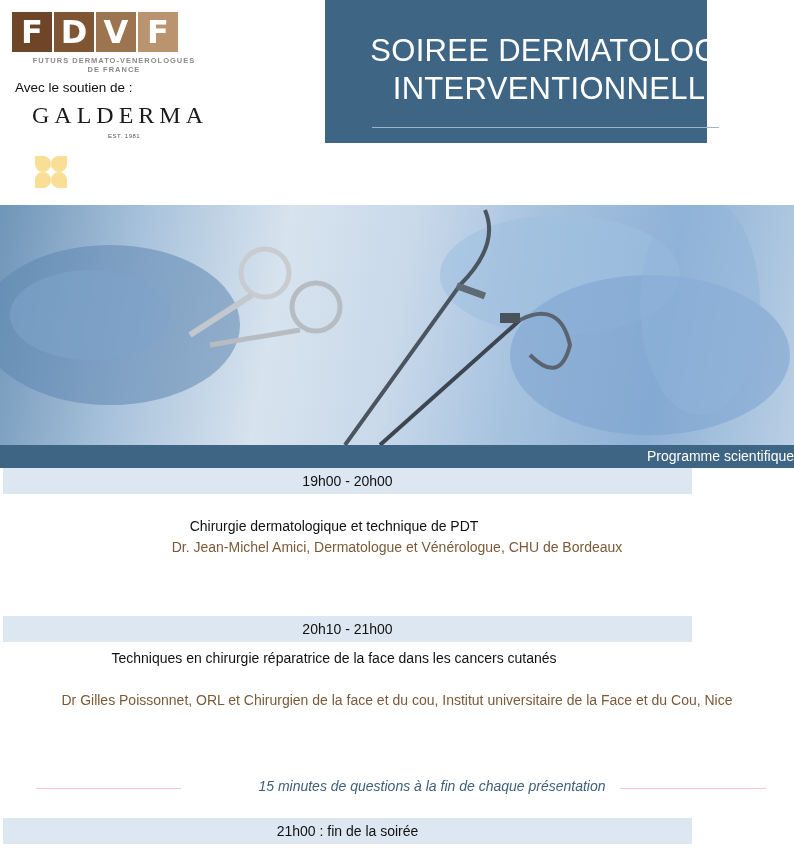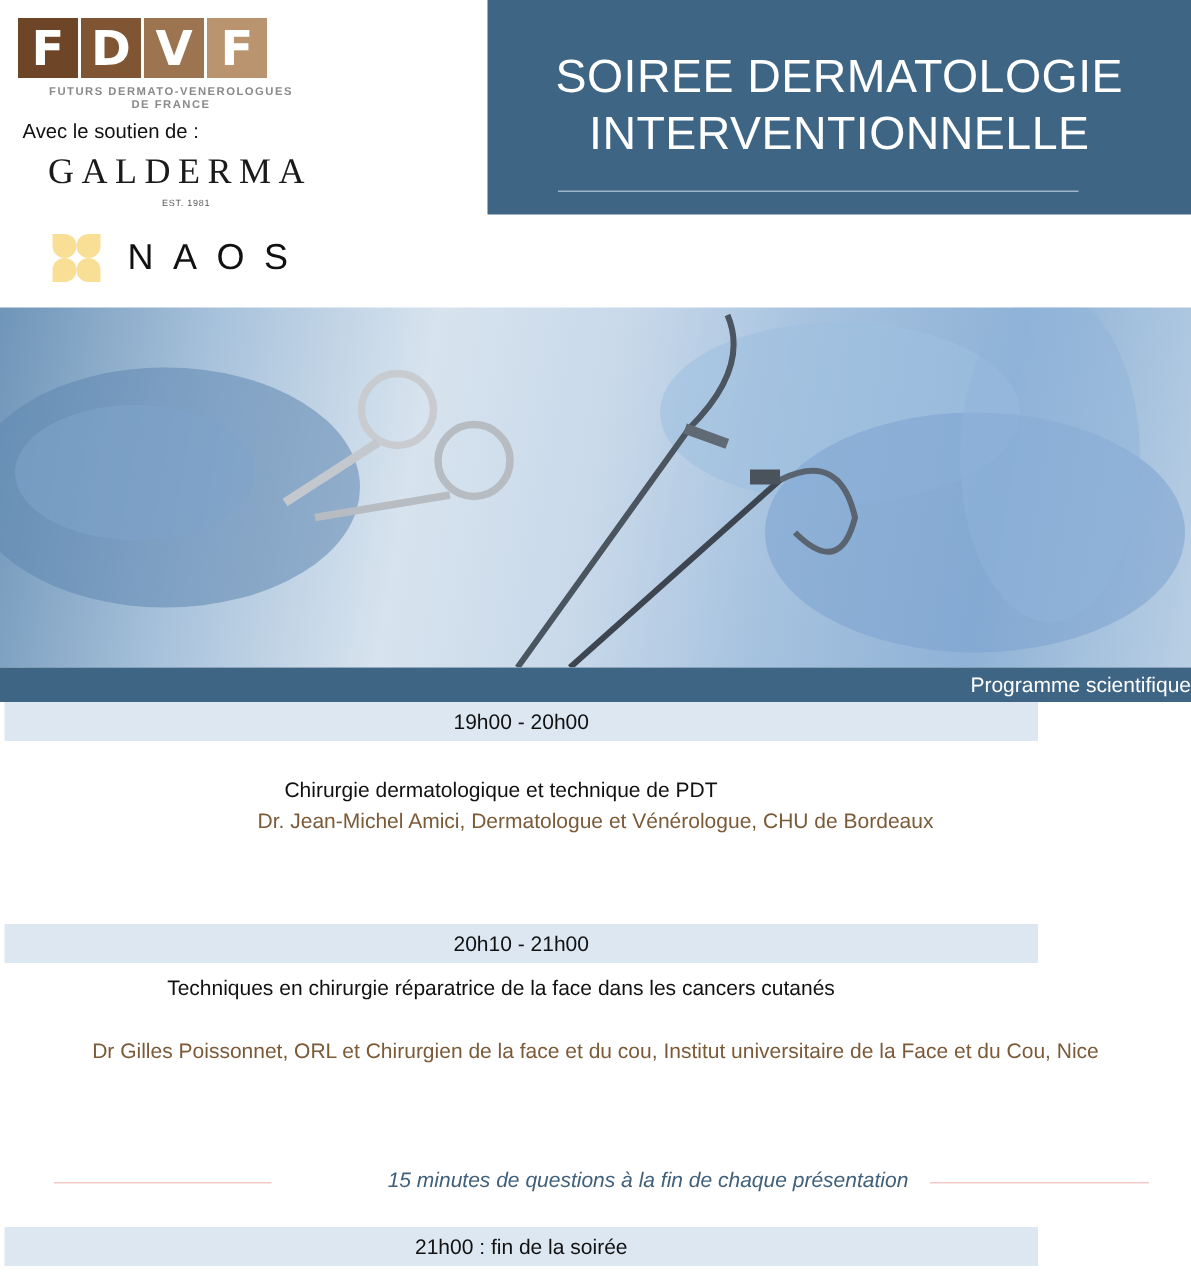--- a/index.html
+++ b/index.html
@@ -15,21 +15,21 @@
               font-size: 7.5px; letter-spacing: 1px; color: #8a8a8a; font-weight: bold; line-height: 9px; }
   .soutien { position: absolute; left: 15px; top: 80px; font-size: 13.5px; color: #111; }
   .galderma { position: absolute; left: 32px; top: 102px; font-family: "Liberation Serif", serif;
               font-size: 24px; letter-spacing: 5px; color: #1a1a1a; }
   .galderma-est { position: absolute; left: 108px; top: 133px; font-size: 6px; color: #555; letter-spacing: 0.5px; }
   .naos-wrap { position: absolute; left: 33px; top: 154px; display: flex; align-items: center; }
   .naos-flower { width: 36px; height: 36px; position: relative; }
   .naos-flower span { position: absolute; width: 16px; height: 16px; background: #f8d982; border-radius: 50% 50% 50% 0; opacity: 0.85; }
   .naos-text { margin-left: 16px; font-size: 24px; letter-spacing: 13px; color: #111; }
 
-  .title-panel { position: absolute; left: 325px; top: 0; width: 469px; height: 143px; background: #3f6585; }
+  .title-panel { position: absolute; left: 325px; top: 0; width: 382px; height: 143px; background: #3f6585; }
   .title { position: absolute; left: 0; top: 32px; width: 469px; text-align: center; color: #fff;
            font-size: 31px; line-height: 38px; letter-spacing: 0.3px; }
   .title-rule { position: absolute; left: 47px; top: 127px; width: 347px; height: 1px; background: #9db4ca; }
   .date-panel { position: absolute; left: 325px; top: 143px; width: 469px; height: 62px; background: #dde7f2; }
   .date-line { text-align: center; font-size: 17px; color: #111; line-height: 24px; }
   .date-panel .l1 { margin-top: 8px; }
 
   .hero { position: absolute; left: 0; top: 205px; width: 794px; height: 240px; overflow: hidden;
           background: linear-gradient(100deg, #6f95b8 0%, #a9c3dc 18%, #d7e3ee 35%, #c9d9ea 50%, #a6c2df 65%, #8fb2d6 82%, #b9cfe4 100%); }
 
@@ -62,21 +62,20 @@
     <div class="soutien">Avec le soutien de :</div>
     <div class="galderma">GALDERMA</div>
     <div class="galderma-est">EST. 1981</div>
     <div class="naos-wrap">
       <div class="naos-flower">
         <span style="left:2px;top:2px;transform:rotate(90deg)"></span>
         <span style="left:18px;top:2px;transform:rotate(180deg)"></span>
         <span style="left:2px;top:18px;transform:rotate(0deg)"></span>
         <span style="left:18px;top:18px;transform:rotate(270deg)"></span>
       </div>
-      <div class="naos-text">NAOS</div>
     </div>
   </div>
 
   <div class="title-panel">
     <div class="title">
       <div>SOIREE DERMATOLOGIE</div>
       <div>INTERVENTIONNELLE</div>
     </div>
     <div class="title-rule"></div>
   </div>

